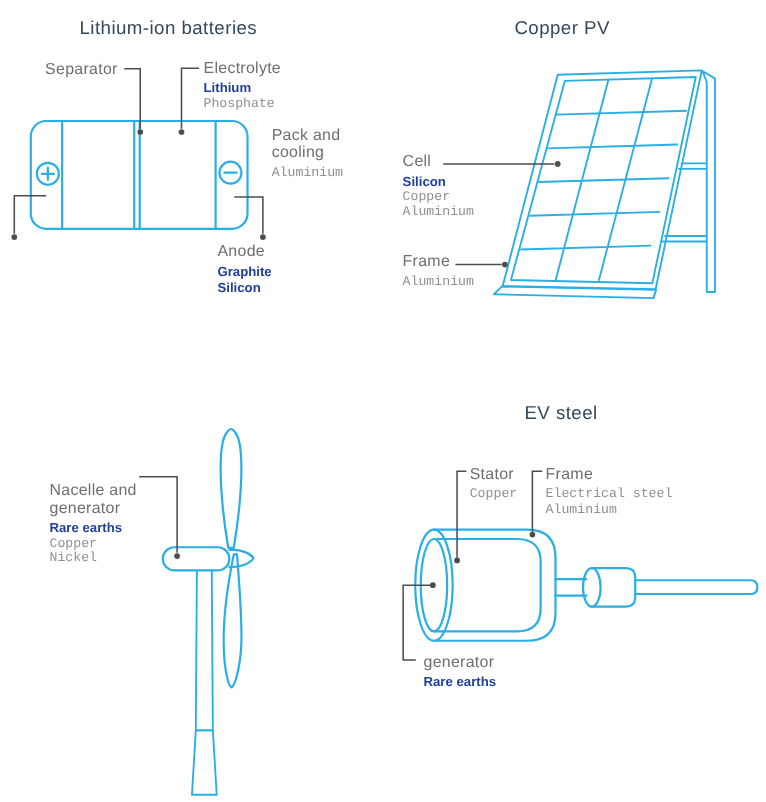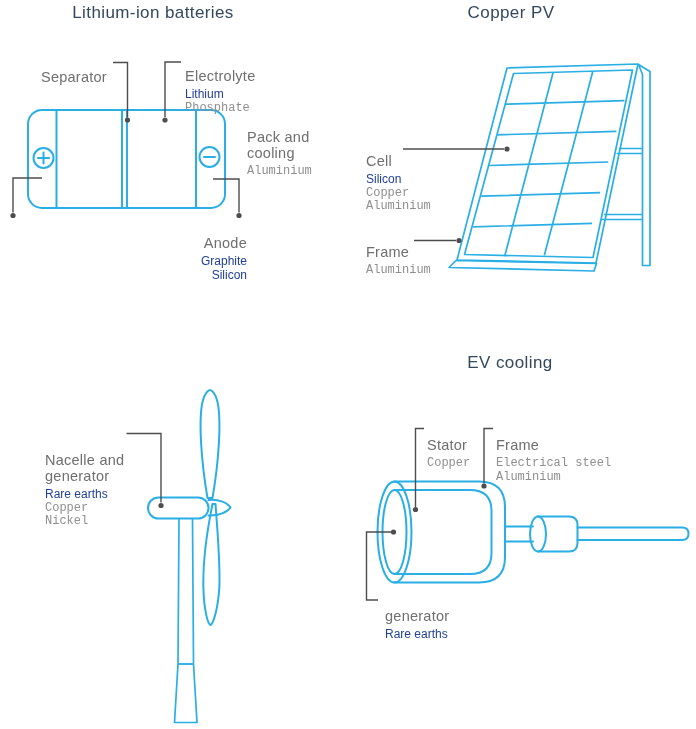--- a/index.html
+++ b/index.html
@@ -5,27 +5,27 @@
   html,body{margin:0;padding:0;background:#ffffff;}
   body{width:696px;height:729px;position:relative;overflow:hidden;
        font-family:"Liberation Sans", sans-serif;}
   .stage{position:absolute;left:0;top:0;width:696px;height:729px;}
   svg{position:absolute;left:0;top:0;}
   .cy{stroke:var(--c-outline);fill:none;stroke-width:2;stroke-linecap:round;stroke-linejoin:round;}
   .cy-thin{stroke:var(--c-outline);fill:none;stroke-width:1.7;stroke-linejoin:round;}
   .ld{stroke:var(--c-leader);fill:none;stroke-width:1.4;}
   .dot{fill:var(--c-leader);stroke:none;}
   .title{position:absolute;font-size:17px;letter-spacing:.4px;color:var(--c-title);
-         white-space:nowrap;transform:translateX(-50%);}
-  .block{position:absolute;white-space:nowrap;margin-top:14px;}
+         white-space:nowrap;transform:translateX(-50%);margin-top:13px;}
+  .block{position:absolute;white-space:nowrap;}
   .lbl{font-size:14.5px;line-height:16px;letter-spacing:.25px;color:var(--c-label);}
-  .min-b{font-size:12px;line-height:13.5px;font-weight:normal;color:var(--c-mineral);}
+  .min-b{font-size:12px;line-height:13.5px;font-weight:bold;color:var(--c-mineral);}
   .min-g{font-size:12px;line-height:13.5px;color:var(--c-sublabel);font-family:Liberation Mono, monospace;}
   .gap{margin-top:4px;}
-  .right{text-align:right;}
+  .right{}
 </style>
 </head>
 <body>
 
 <div class="stage">
 
 <svg width="696" height="729" viewBox="0 0 696 729">
 
   <g>
     <rect class="cy" x="28" y="110" width="197" height="98" rx="14"></rect>
@@ -102,21 +102,21 @@
         <circle class="dot" cx="415.5" cy="509.5" r="2.6"></circle>
     <path class="ld" d="M493,428.5H484V483.5"></path>
         <circle class="dot" cx="484" cy="486" r="2.6"></circle>
     <path class="ld" d="M393.5,532H366.5V600H378"></path>
         <circle class="dot" cx="393.5" cy="532" r="2.6"></circle>
   </g>
 </svg>
 
   <div class="title" style="left:153px;top:3px">Lithium-ion batteries</div>
   <div class="title" style="left:511px;top:3px">Copper PV</div>
-  <div class="title" style="left:510px;top:353px">EV cooling</div>
+  <div class="title" style="left:510px;top:353px">EV steel</div>
 
   <div class="block" style="left:41px;top:55px">
     <div class="lbl">Separator</div>
   </div>
   <div class="block" style="left:185px;top:54px">
     <div class="lbl">Electrolyte</div>
     <div class="min-b gap">Lithium</div>
     <div class="min-g">Phosphate</div>
   </div>
   <div class="block" style="left:247px;top:115px">

